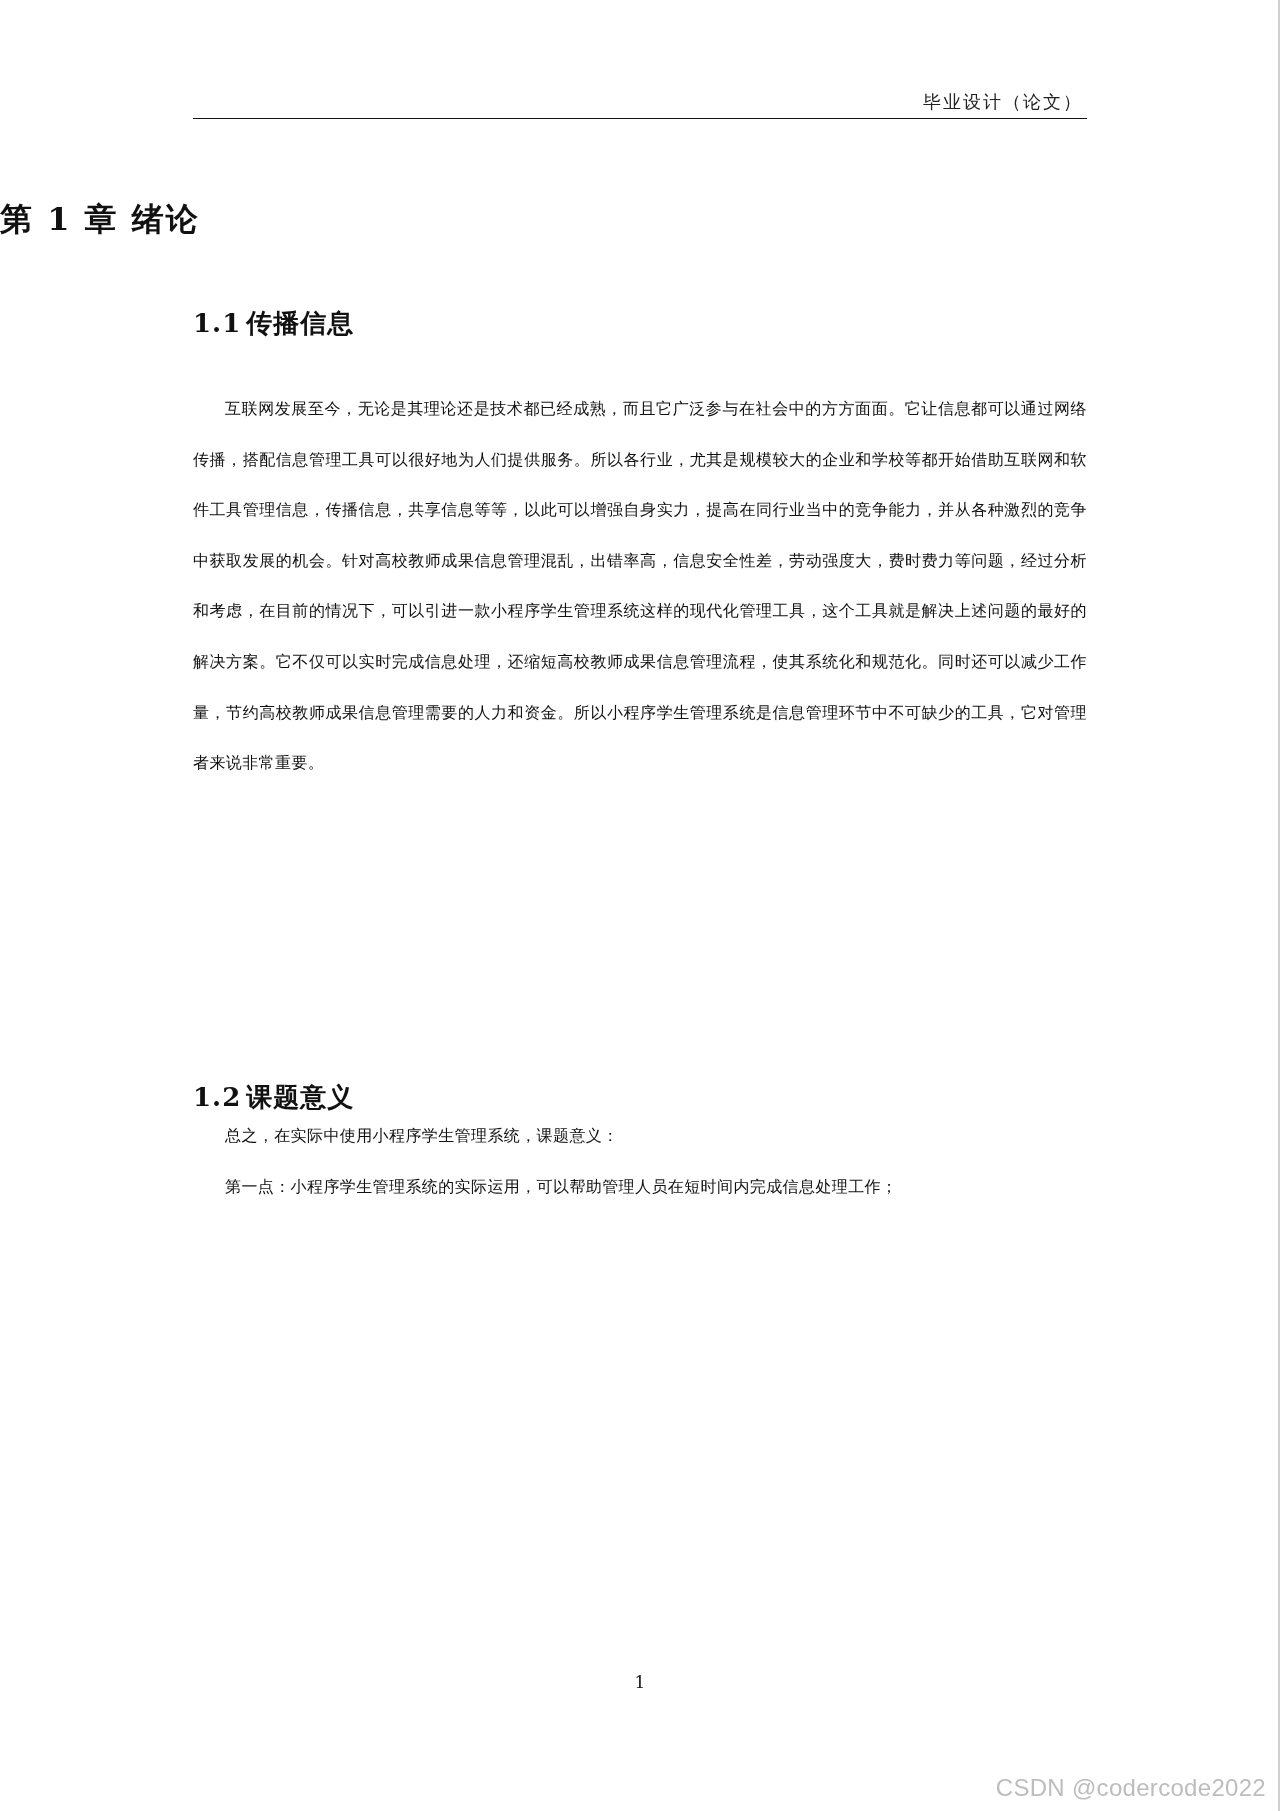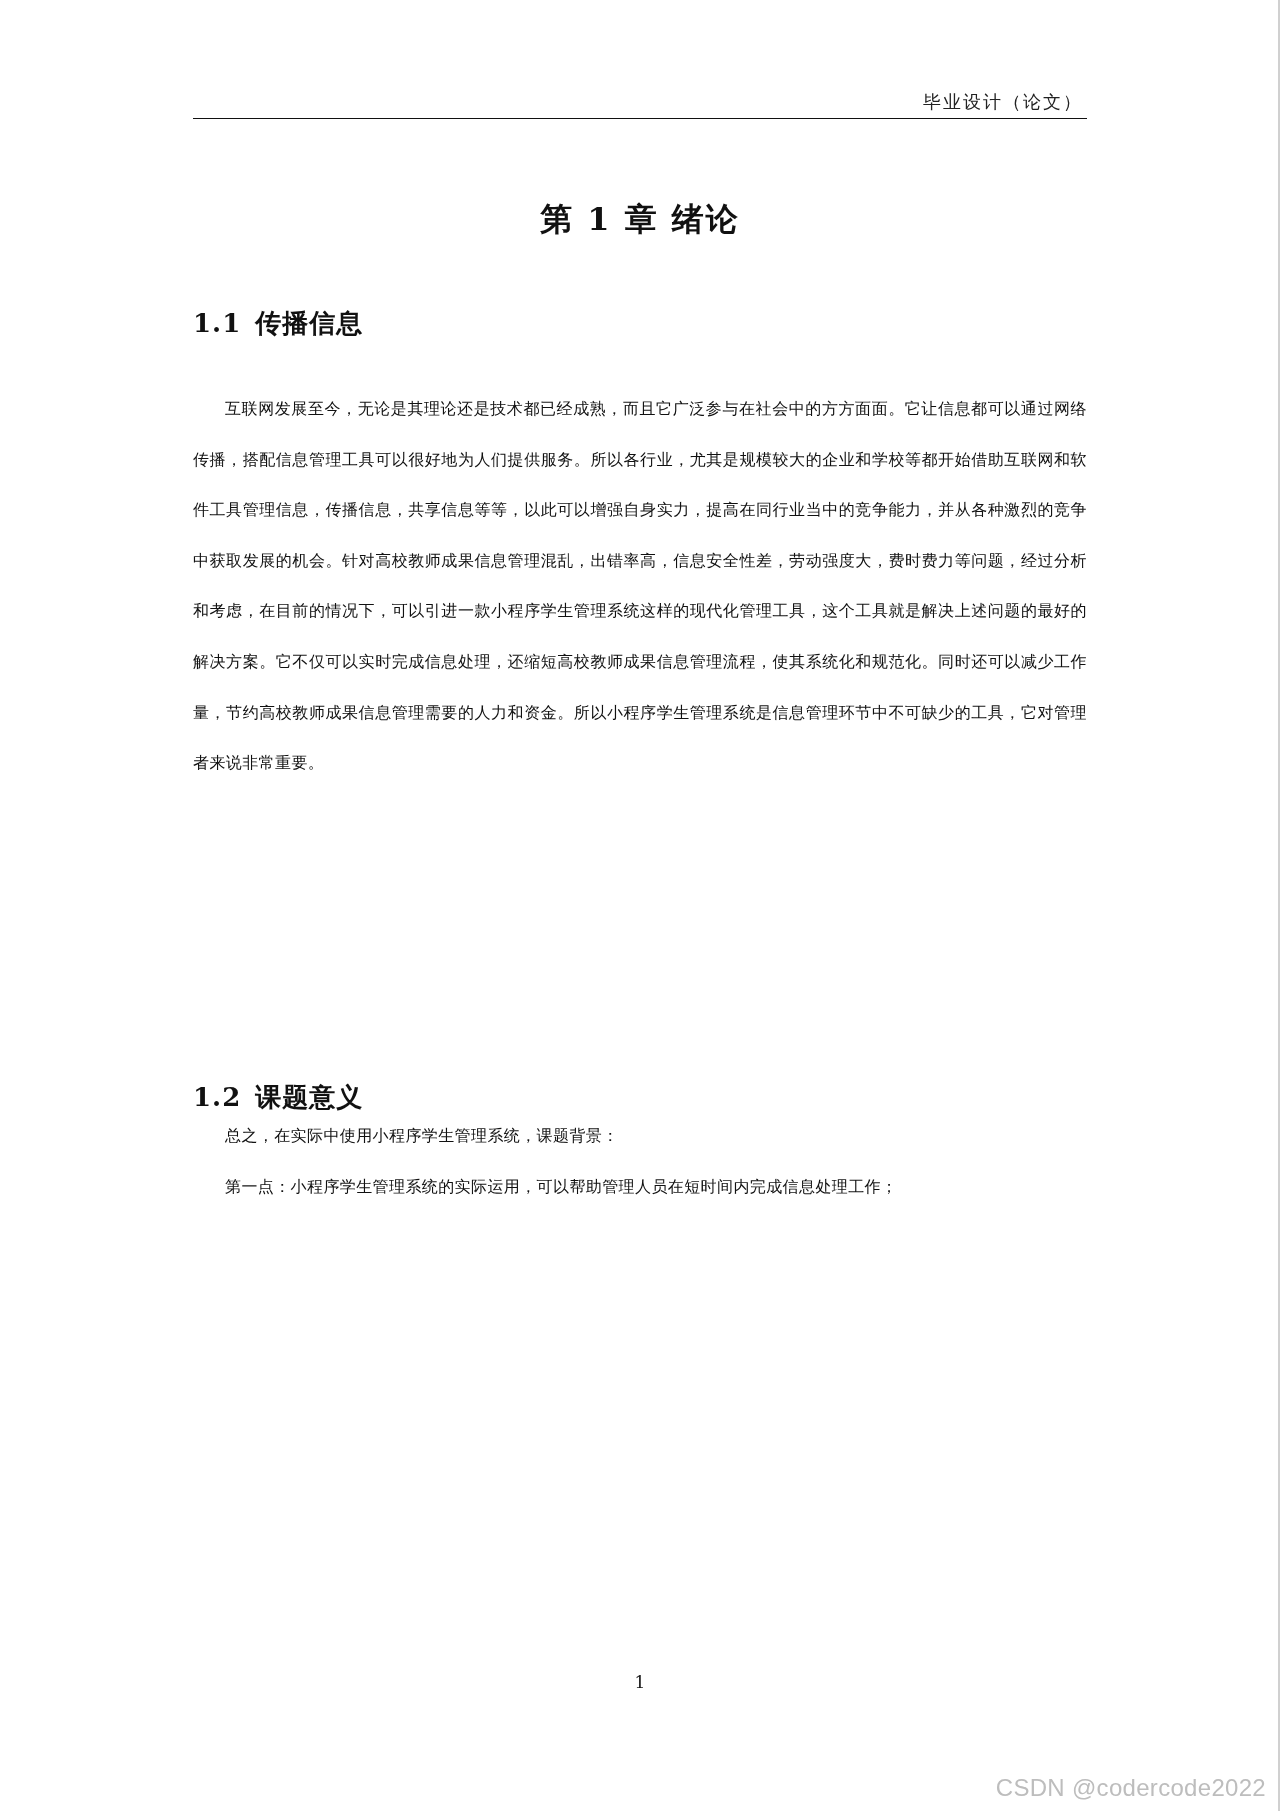--- a/index.html
+++ b/index.html
@@ -11,27 +11,27 @@
   .running-header {
     position: absolute; left: 193px; width: 894px; top: 88px; height: 30px;
     border-bottom: 1.5px solid #111;
   }
   .running-header span {
     position: absolute; right: 4px; top: 2px; font-size: 18px; letter-spacing: 2px; color: #222;
     font-family: "DejaVu Sans", sans-serif;
     text-align: center;
   }
   .chapter-title {
-    position: absolute; left: 0; width: 1280px; top: 198px; text-align: center;
+    position: absolute; left: 0; width: 1280px; top: 198px; 
     font-size: 32px; font-weight: bold; letter-spacing: 2px;
   }
   .section-heading {
     position: absolute; left: 193px; font-size: 26px; font-weight: bold; letter-spacing: 1px;
   }
-  .section-heading .num { margin-right: 14px; text-align: right; }
+  .section-heading .num { margin-right: 5px; text-align: right; }
   .body-text {
     position: absolute; left: 193px; width: 894px;
     font-size: 16px; line-height: 50.6px; text-align: justify; letter-spacing: 0.4px;
     font-family: "DejaVu Serif", serif;
   }
   .body-text p { margin: 0; text-indent: 2em; }
   .page-number {
     position: absolute; left: 0; width: 1280px; top: 1672px; text-align: center; font-size: 17px;
   }
   .watermark {
@@ -56,19 +56,19 @@
 
 <div class="body-text" style="top:384px;">
   <p>互联网发展至今，无论是其理论还是技术都已经成熟，而且它广泛参与在社会中的方方面面。它让信息都可以通过网络传播，搭配信息管理工具可以很好地为人们提供服务。所以各行业，尤其是规模较大的企业和学校等都开始借助互联网和软件工具管理信息，传播信息，共享信息等等，以此可以增强自身实力，提高在同行业当中的竞争能力，并从各种激烈的竞争中获取发展的机会。针对高校教师成果信息管理混乱，出错率高，信息安全性差，劳动强度大，费时费力等问题，经过分析和考虑，在目前的情况下，可以引进一款小程序学生管理系统这样的现代化管理工具，这个工具就是解决上述问题的最好的解决方案。它不仅可以实时完成信息处理，还缩短高校教师成果信息管理流程，使其系统化和规范化。同时还可以减少工作量，节约高校教师成果信息管理需要的人力和资金。所以小程序学生管理系统是信息管理环节中不可缺少的工具，它对管理者来说非常重要。</p>
 </div>
 
 <div class="section-heading" style="top:1080px;">
   <span class="num">1.2</span><span>课题意义</span>
 </div>
 
 <div class="body-text" style="top:1111px;">
-  <p>总之，在实际中使用小程序学生管理系统，课题背景：</p>
+  <p>总之，在实际中使用小程序学生管理系统，课题意义：</p>
   <p>第一点：小程序学生管理系统的实际运用，可以帮助管理人员在短时间内完成信息处理工作；</p>
 </div>
 
 <div class="page-number">1</div>
 
 <div class="watermark">CSDN @codercode2022</div>
 
 </body></html>

